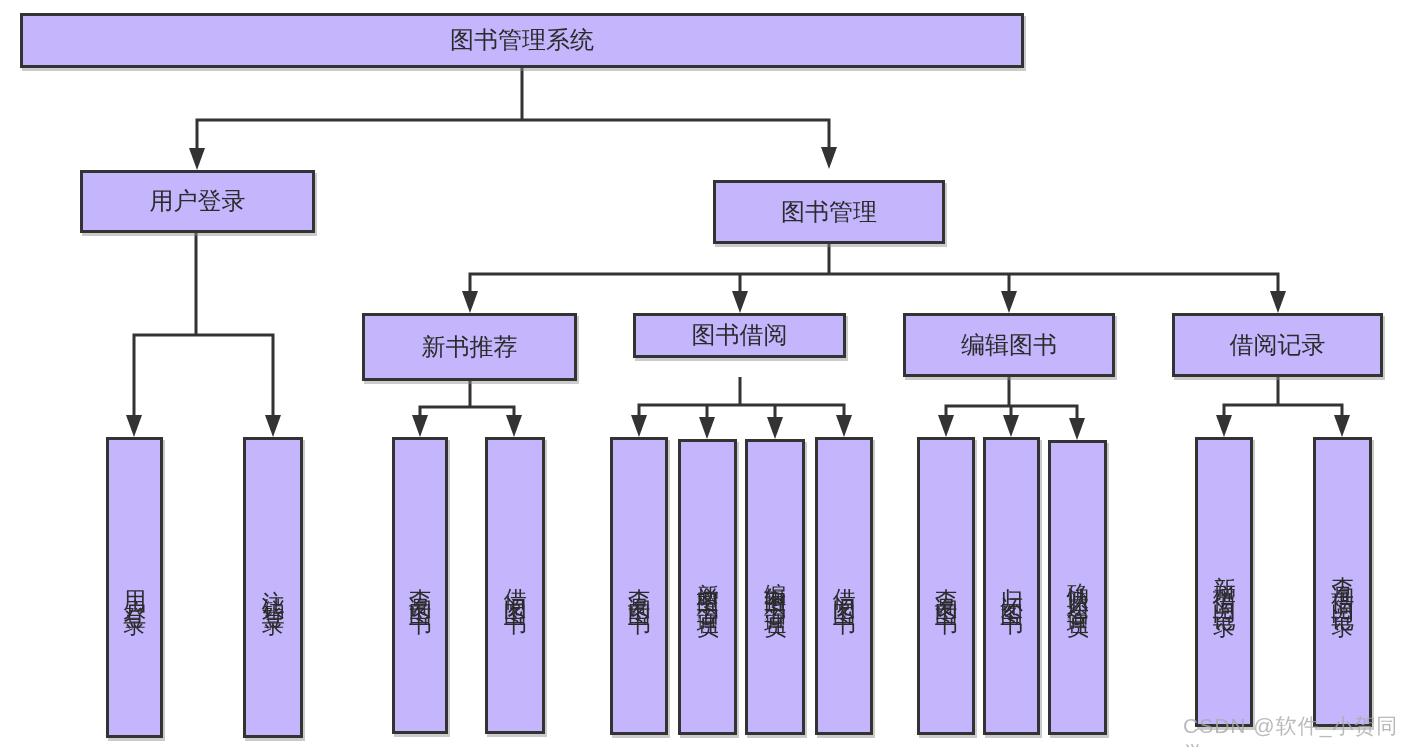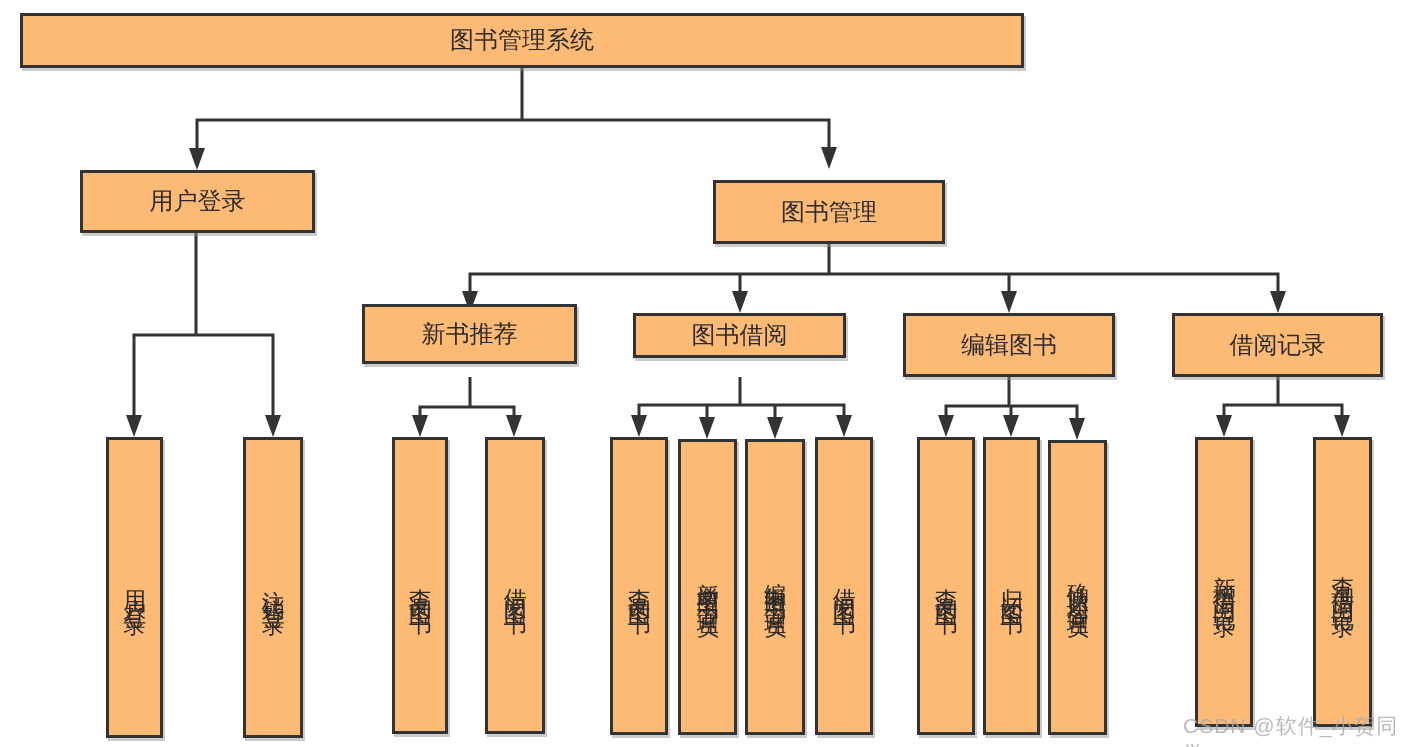--- a/index.html
+++ b/index.html
@@ -13,21 +13,21 @@
     position:relative;
     width:1405px;height:747px;
     background:var(--bg);
     font-family:"Liberation Sans","DejaVu Sans",sans-serif;
     color:var(--text);
     overflow:hidden;
   }
   svg.connectors{position:absolute;left:0;top:0;width:1405px;height:747px;}
   .node{
     position:absolute;
-    background:#fdba74;
+    background:#c4b5fd;
     border:3px solid var(--line);
     box-sizing:border-box;
     display:flex;align-items:center;justify-content:center;
     font-size:24px;
     line-height:1.2;
     box-shadow:2px 3px 0 rgba(140,140,140,0.45);
     white-space:nowrap;
     text-align:right;
   }
   .vnode{
@@ -107,21 +107,21 @@
       <polygon points="1216,415 1232,415 1224,437"></polygon>
       <polygon points="1334,415 1350,415 1342,437"></polygon>
     </g>
   </svg>
 
   <div class="node" style="left:20px;top:13px;width:1004px;height:55px">图书管理系统</div>
 
   <div class="node" style="left:80px;top:170px;width:235px;height:63px">用户登录</div>
   <div class="node" style="left:713px;top:180px;width:232px;height:64px">图书管理</div>
 
-  <div class="node" style="left:362px;top:304px;width:215px;height:60px">新书推荐</div>
+  <div class="node" style="left:362px;top:313px;width:215px;height:68px">新书推荐</div>
   <div class="node" style="left:633px;top:313px;width:213px;height:45px">图书借阅</div>
   <div class="node" style="left:903px;top:313px;width:212px;height:64px">编辑图书</div>
   <div class="node" style="left:1172px;top:313px;width:211px;height:64px">借阅记录</div>
 
   <div class="node vnode" style="left:106px;top:437px;width:57px;height:301px">用户登录</div>
   <div class="node vnode" style="left:243px;top:437px;width:60px;height:301px">注销登录</div>
 
   <div class="node vnode" style="left:392px;top:437px;width:56px;height:297px">查询图书</div>
   <div class="node vnode" style="left:485px;top:437px;width:60px;height:297px">借阅图书</div>
 

